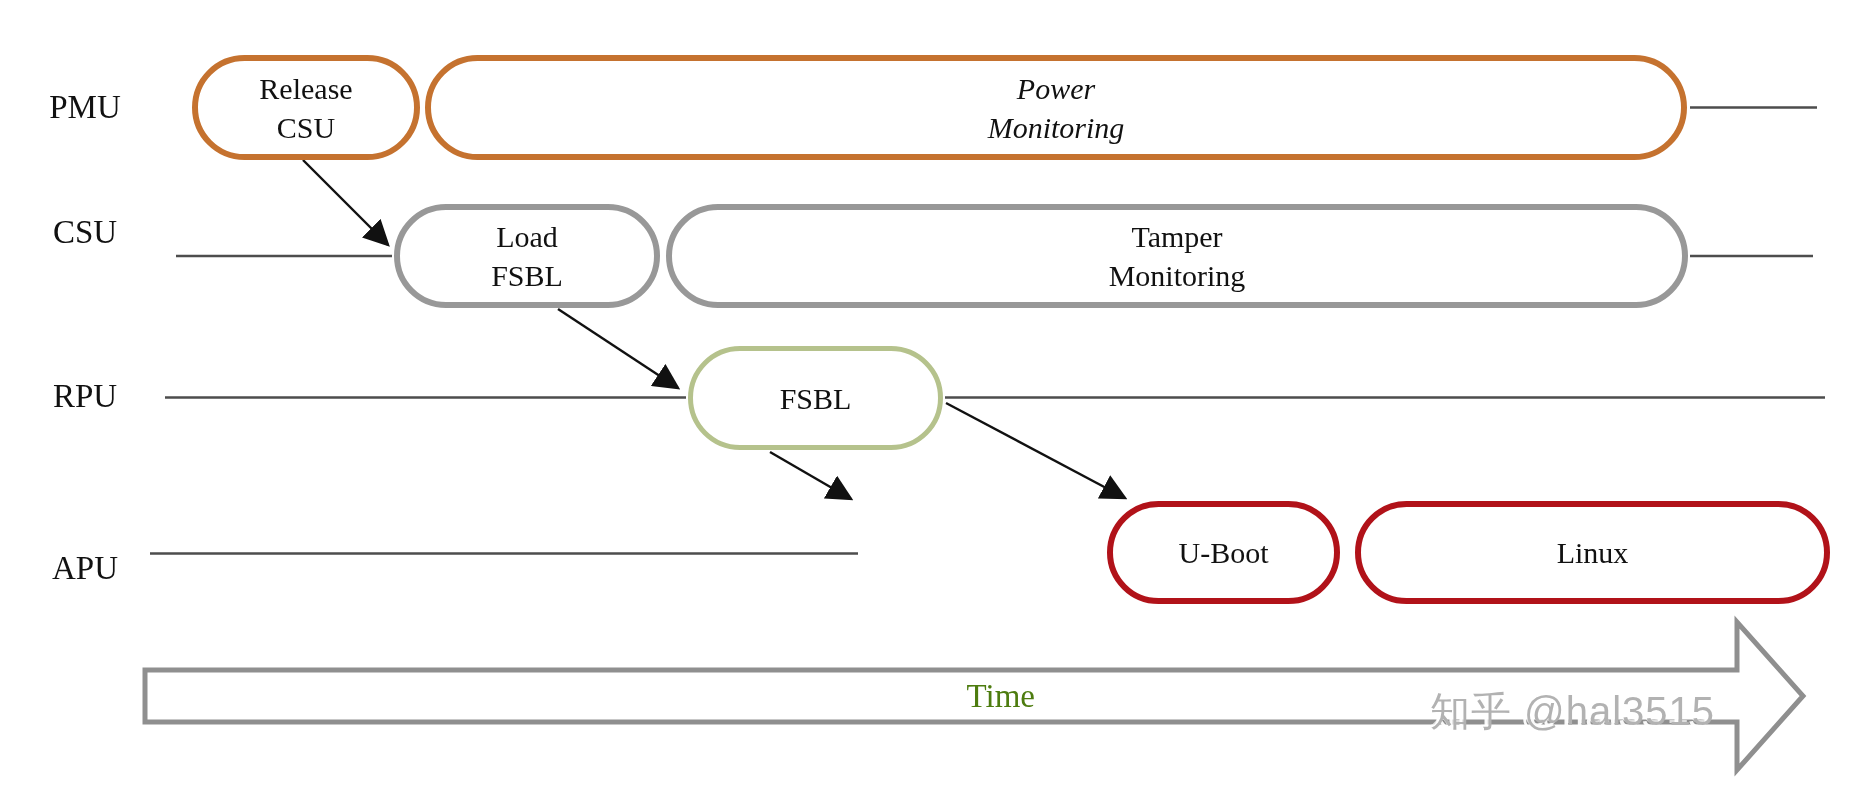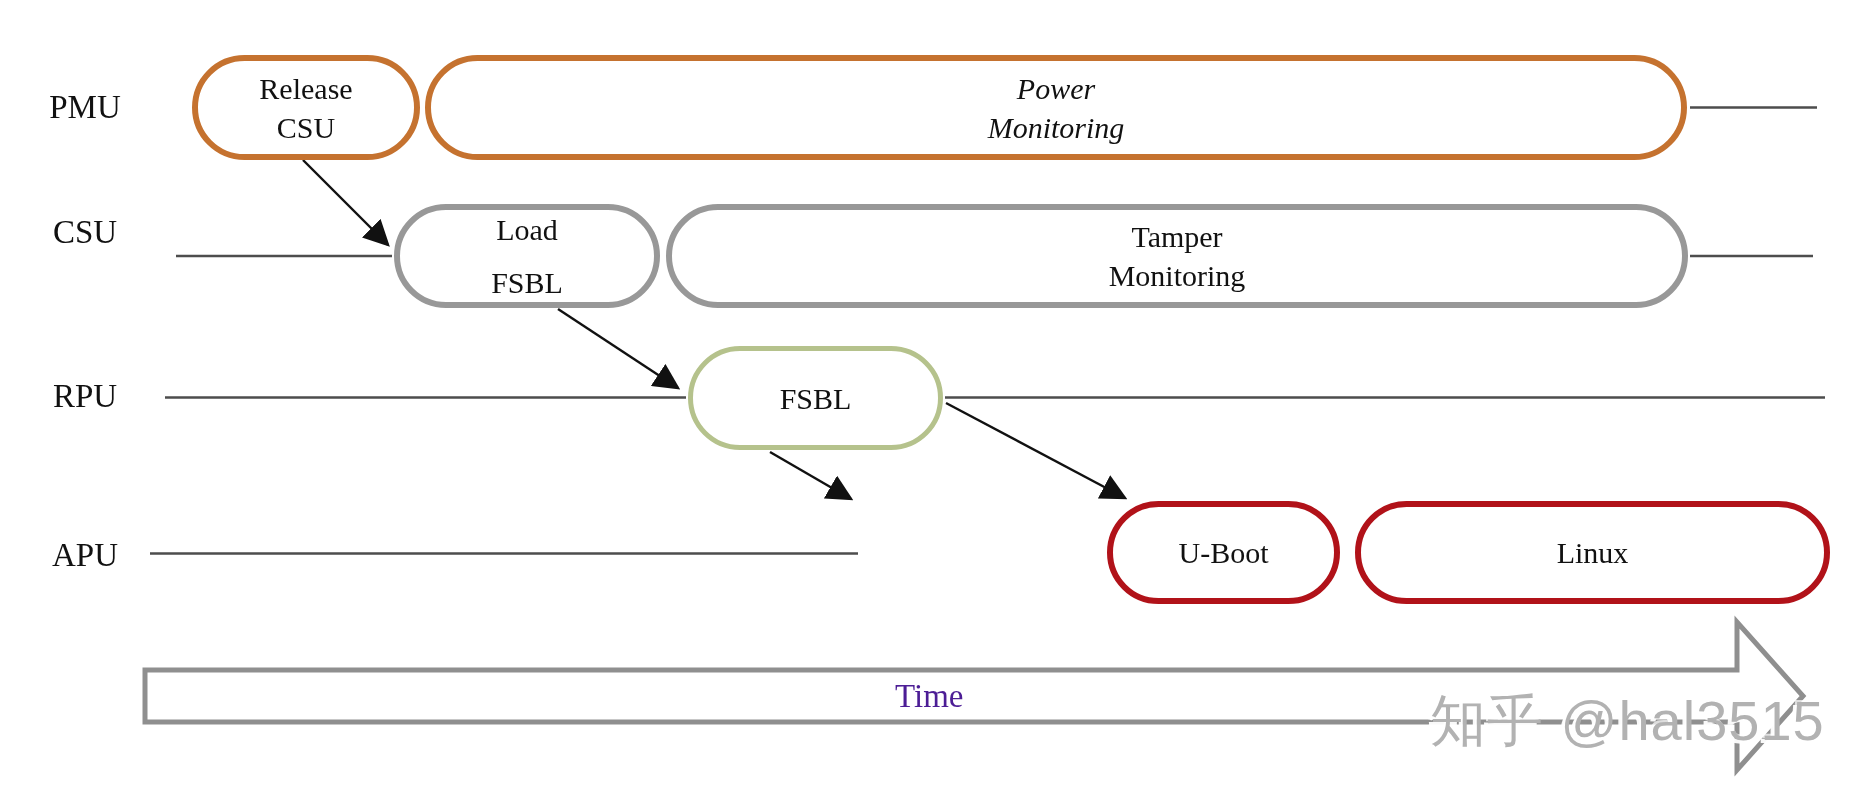--- a/index.html
+++ b/index.html
@@ -23,26 +23,26 @@
     border:6px solid #0f172a;
     border-radius:54px;
     display:flex;flex-direction:column;
     align-items:center;justify-content:center;
     font-size:30px;line-height:39px;color:#111111;
     text-align:center;
   }
   .box.thin{border-width:5px;}
   .time-label{
     position:absolute;left:895px;top:678px;width:140px;
-    text-align:left;font-size:33px;color:#4c1d95;
+    text-align:right;font-size:33px;color:#4d7c0f;
   }
   .watermark{
     position:absolute;left:1430px;top:684px;width:420px;
     font-family:"Liberation Sans", sans-serif;
-    font-size:56px;letter-spacing:1px;
+    font-size:40px;letter-spacing:1px;
     color:#b2b2b2;
     text-shadow:-4px 3px 0 rgba(255,255,255,0.95), -2px -2px 0 rgba(255,255,255,0.7);
     white-space:nowrap;
   }
 </style>
 </head>
 <body>
 
 <div class="stage">
 
@@ -68,32 +68,32 @@
       <line x1="770" y1="452" x2="851" y2="499" marker-end="url(#ah)"></line>
       <line x1="946" y1="403" x2="1125" y2="498" marker-end="url(#ah)"></line>
     </g>
 
     <polygon points="145,670 1737,670 1737,622 1803,696 1737,770 1737,722 145,722" fill="#ffffff" stroke="#8f8f8f" stroke-width="5"></polygon>
   </svg>
 
   <div class="lane-label" style="top:85px">PMU</div>
   <div class="lane-label" style="top:210px">CSU</div>
   <div class="lane-label" style="top:374px">RPU</div>
-  <div class="lane-label" style="top:533px">APU</div>
+  <div class="lane-label" style="top:546px">APU</div>
 
   <div class="box" style="left: 192px; top: 55px; width: 228px; height: 105px; border-color: rgb(197, 114, 47);">
     <span>Release</span>
     <span>CSU</span>
   </div>
   <div class="box" style="left: 425px; top: 55px; width: 1262px; height: 105px; border-color: rgb(197, 114, 47); font-style: italic;">
     <span>Power</span>
     <span>Monitoring</span>
   </div>
 
-  <div class="box" style="left: 394px; top: 204px; width: 266px; height: 104px; border-color: rgb(152, 152, 152); justify-content: space-between;">
+  <div class="box" style="left: 394px; top: 204px; width: 266px; height: 104px; border-color: rgb(152, 152, 152);">
     <span>Load</span>
     <span>FSBL</span>
   </div>
   <div class="box" style="left: 666px; top: 204px; width: 1022px; height: 104px; border-color: rgb(152, 152, 152); justify-content: center;">
     <span>Tamper</span>
     <span>Monitoring</span>
   </div>
 
   <div class="box thin" style="left: 688px; top: 346px; width: 255px; height: 104px; border-color: rgb(181, 194, 140);">
     <span>FSBL</span>

